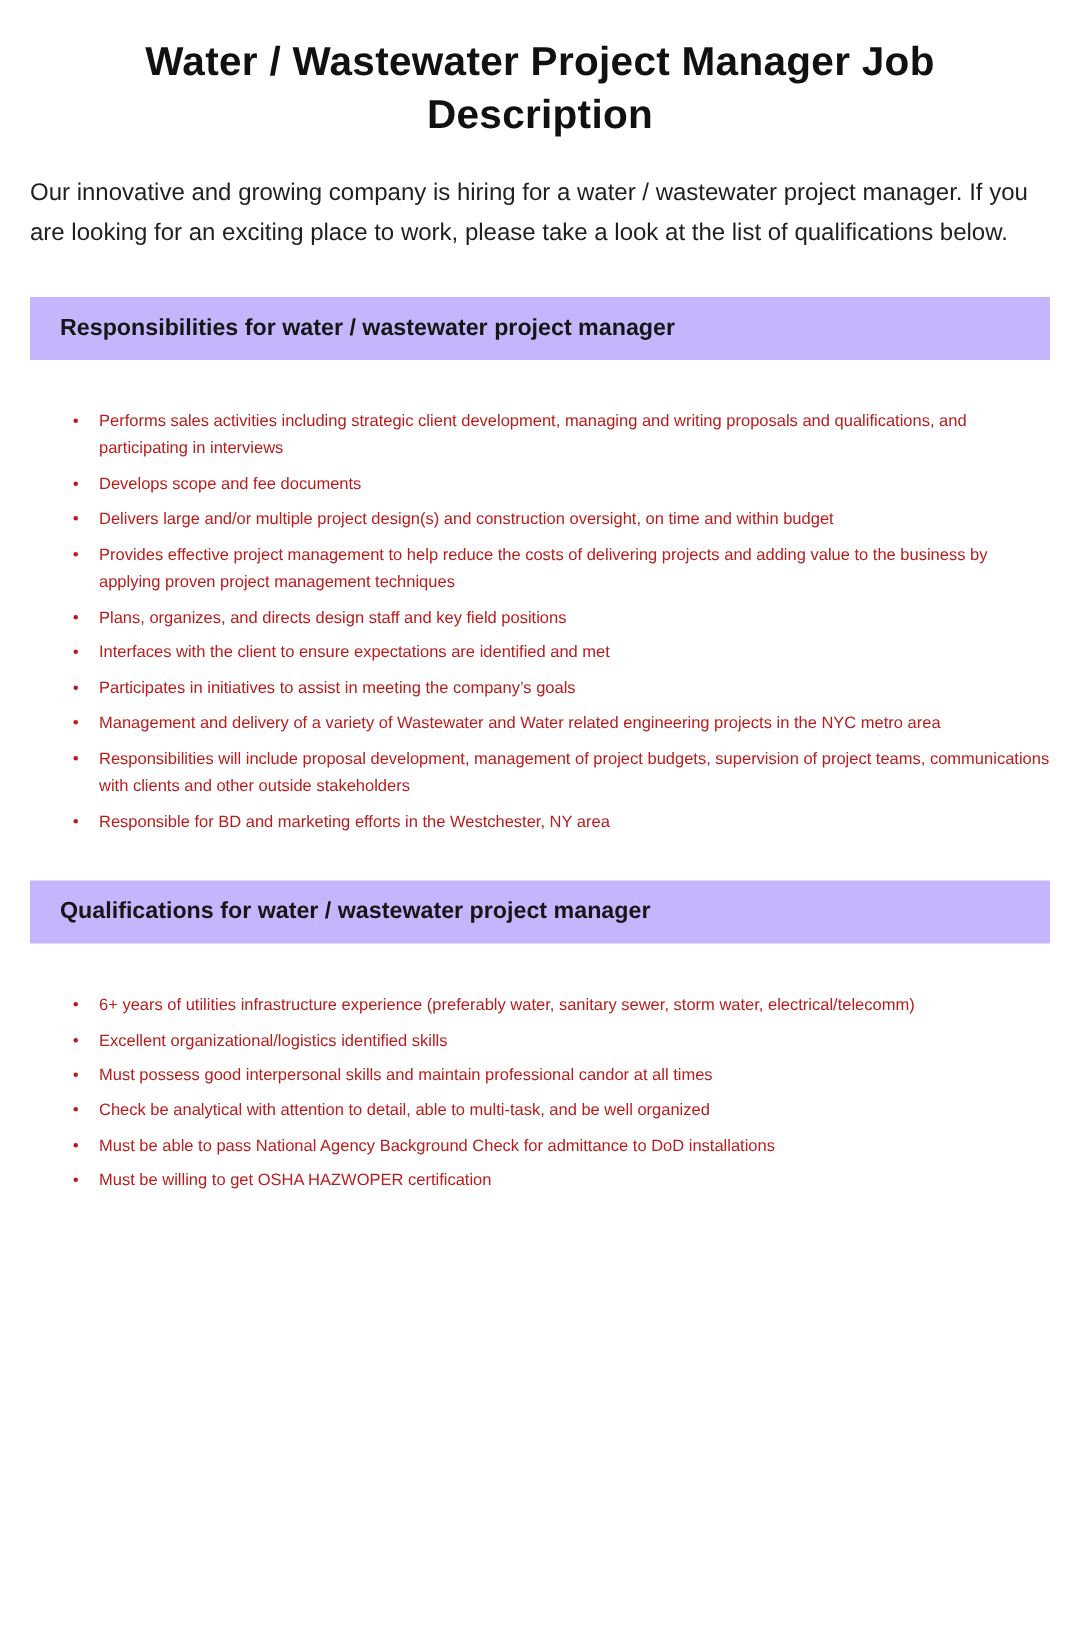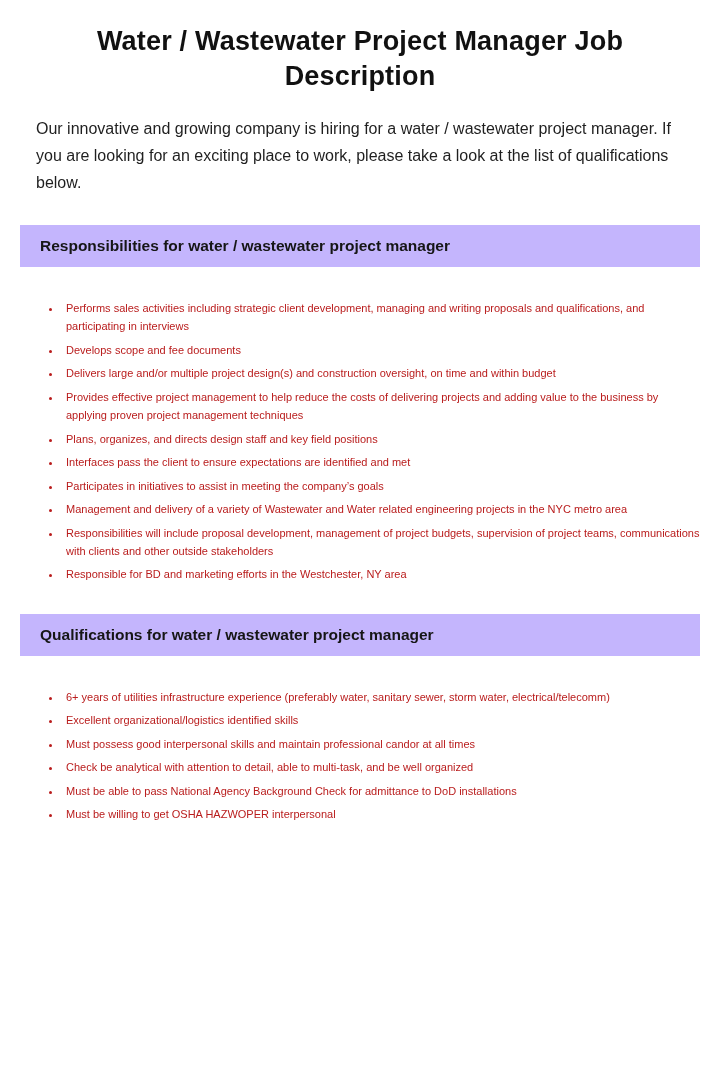--- a/index.html
+++ b/index.html
@@ -28,21 +28,21 @@
     text-align: center;
     color: #111111;
     margin: 20px 20px 22px 20px;
     letter-spacing: 0.2px;
   }
 
   p.doc-intro {
     font-size: 16px;
     line-height: 1.68;
     color: #1f1f1f;
-    margin: 0 20px 28px 36px;
+    margin: 0 20px 28px 20px;
   }
 
   .section-header {
     background: #c4b5fd;
     margin: 0 20px;
     padding: 12px 20px;
     font-size: 15.5px;
     font-weight: 700;
     color: #161616;
   }
@@ -74,33 +74,33 @@
   <p class="doc-intro">Our innovative and growing company is hiring for a water / wastewater project manager. If you are looking for an exciting place to work, please take a look at the list of qualifications below.</p>
 
   <div class="section-block">
     <div class="section-header">Responsibilities for water / wastewater project manager</div>
     <ul class="bullet-list">
       <li>Performs sales activities including strategic client development, managing and writing proposals and qualifications, and participating in interviews</li>
       <li>Develops scope and fee documents</li>
       <li>Delivers large and/or multiple project design(s) and construction oversight, on time and within budget</li>
       <li>Provides effective project management to help reduce the costs of delivering projects and adding value to the business by applying proven project management techniques</li>
       <li>Plans, organizes, and directs design staff and key field positions</li>
-      <li>Interfaces pass the client to ensure expectations are identified and met</li>
+      <li>Interfaces with the client to ensure expectations are identified and met</li>
       <li>Participates in initiatives to assist in meeting the company’s goals</li>
       <li>Management and delivery of a variety of Wastewater and Water related engineering projects in the NYC metro area</li>
       <li>Responsibilities will include proposal development, management of project budgets, supervision of project teams, communications with clients and other outside stakeholders</li>
       <li>Responsible for BD and marketing efforts in the Westchester, NY area</li>
     </ul>
   </div>
 
   <div class="section-block">
     <div class="section-header">Qualifications for water / wastewater project manager</div>
     <ul class="bullet-list">
       <li>6+ years of utilities infrastructure experience (preferably water, sanitary sewer, storm water, electrical/telecomm)</li>
       <li>Excellent organizational/logistics identified skills</li>
       <li>Must possess good interpersonal skills and maintain professional candor at all times</li>
       <li>Check be analytical with attention to detail, able to multi-task, and be well organized</li>
       <li>Must be able to pass National Agency Background Check for admittance to DoD installations</li>
-      <li>Must be willing to get OSHA HAZWOPER interpersonal</li>
+      <li>Must be willing to get OSHA HAZWOPER certification</li>
     </ul>
   </div>
 
 </div>
 
 </body></html>

